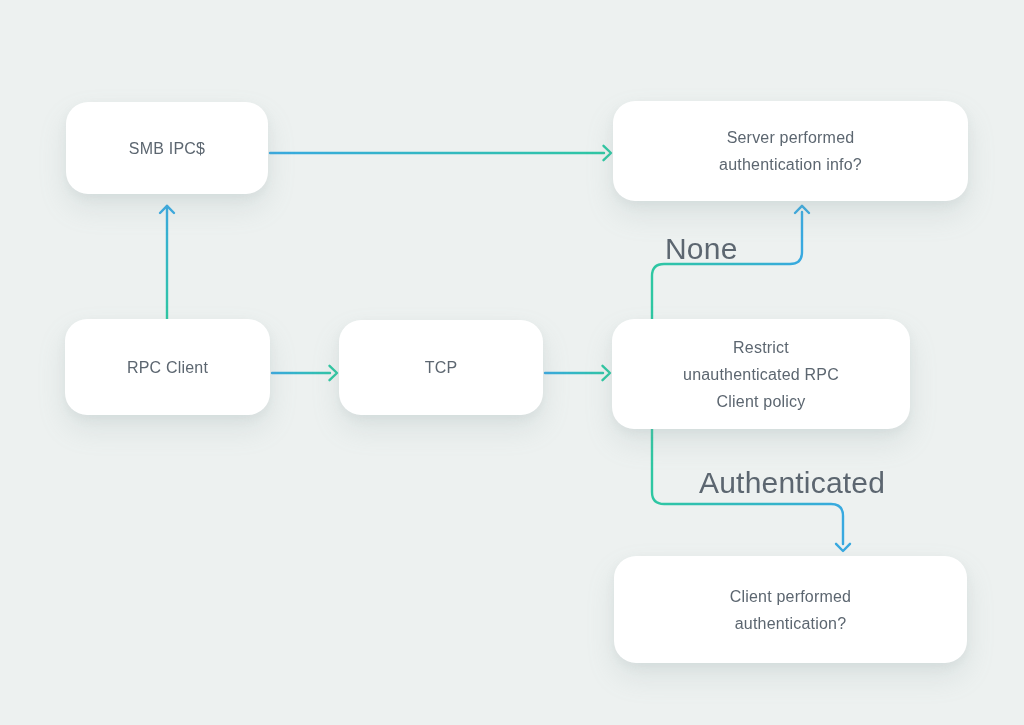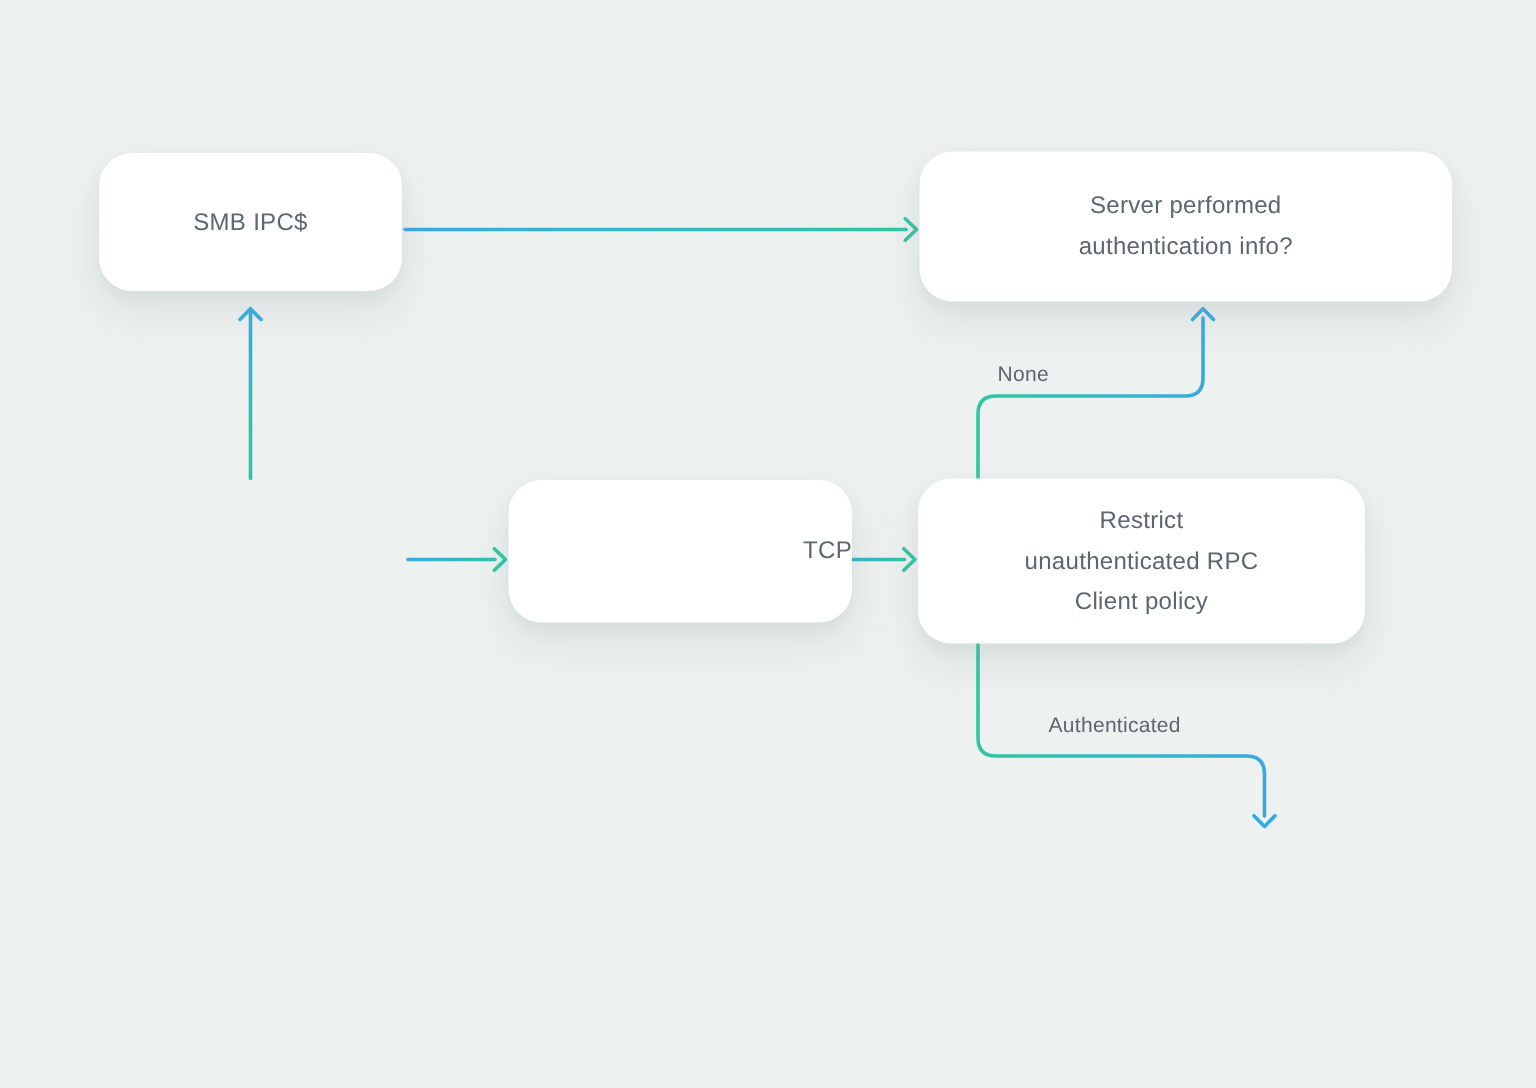--- a/index.html
+++ b/index.html
@@ -37,21 +37,21 @@
     color: var(--text, #5c6670);
     font-size: 16px;
     line-height: 27px;
     text-align: center;
     white-space: pre-line;
     letter-spacing: 0.2px;
   }
   .edge-label {
     position: absolute;
     color: var(--text, #5c6670);
-    font-size: 14px;
+    font-size: 30px;
     line-height: 24px;
     letter-spacing: 0.2px;
     white-space: nowrap;
   }
   .edge-line {
     fill: none;
     stroke-width: 2.4;
     stroke-linecap: round;
     stroke-linejoin: round;
   }
@@ -132,29 +132,36 @@
 
   <div class="node" style="left:66px; top:102px; width:202px; height:92px;">
     <span class="node-label">SMB IPC$</span>
   </div>
 
   <div class="node" style="left:613px; top:101px; width:355px; height:100px;">
     <span class="node-label">Server performed
 authentication info?</span>
   </div>
 
+  <div class="node" style="left:65px; top:319px; width:205px; height:96px;">
+    <span class="node-label">RPC Client</span>
+  </div>
 
-  <div class="node" style="left:339px; top:320px; width:229px; height:95px;justify-content:flex-end;">
+  <div class="node" style="left:339px; top:320px; width:204px; height:95px;">
     <span class="node-label">TCP</span>
   </div>
 
   <div class="node" style="left:612px; top:319px; width:298px; height:110px;">
     <span class="node-label">Restrict
 unauthenticated RPC
 Client policy</span>
   </div>
 
+  <div class="node" style="left:614px; top:556px; width:353px; height:107px;">
+    <span class="node-label">Client performed
+authentication?</span>
+  </div>
 
   <div class="edge-label" style="left:665px; top:237px;">None</div>
 
   <div class="edge-label" style="left:667px; top:471px;margin-left:32px;">Authenticated</div>
 
 </div>
 
 </body></html>

